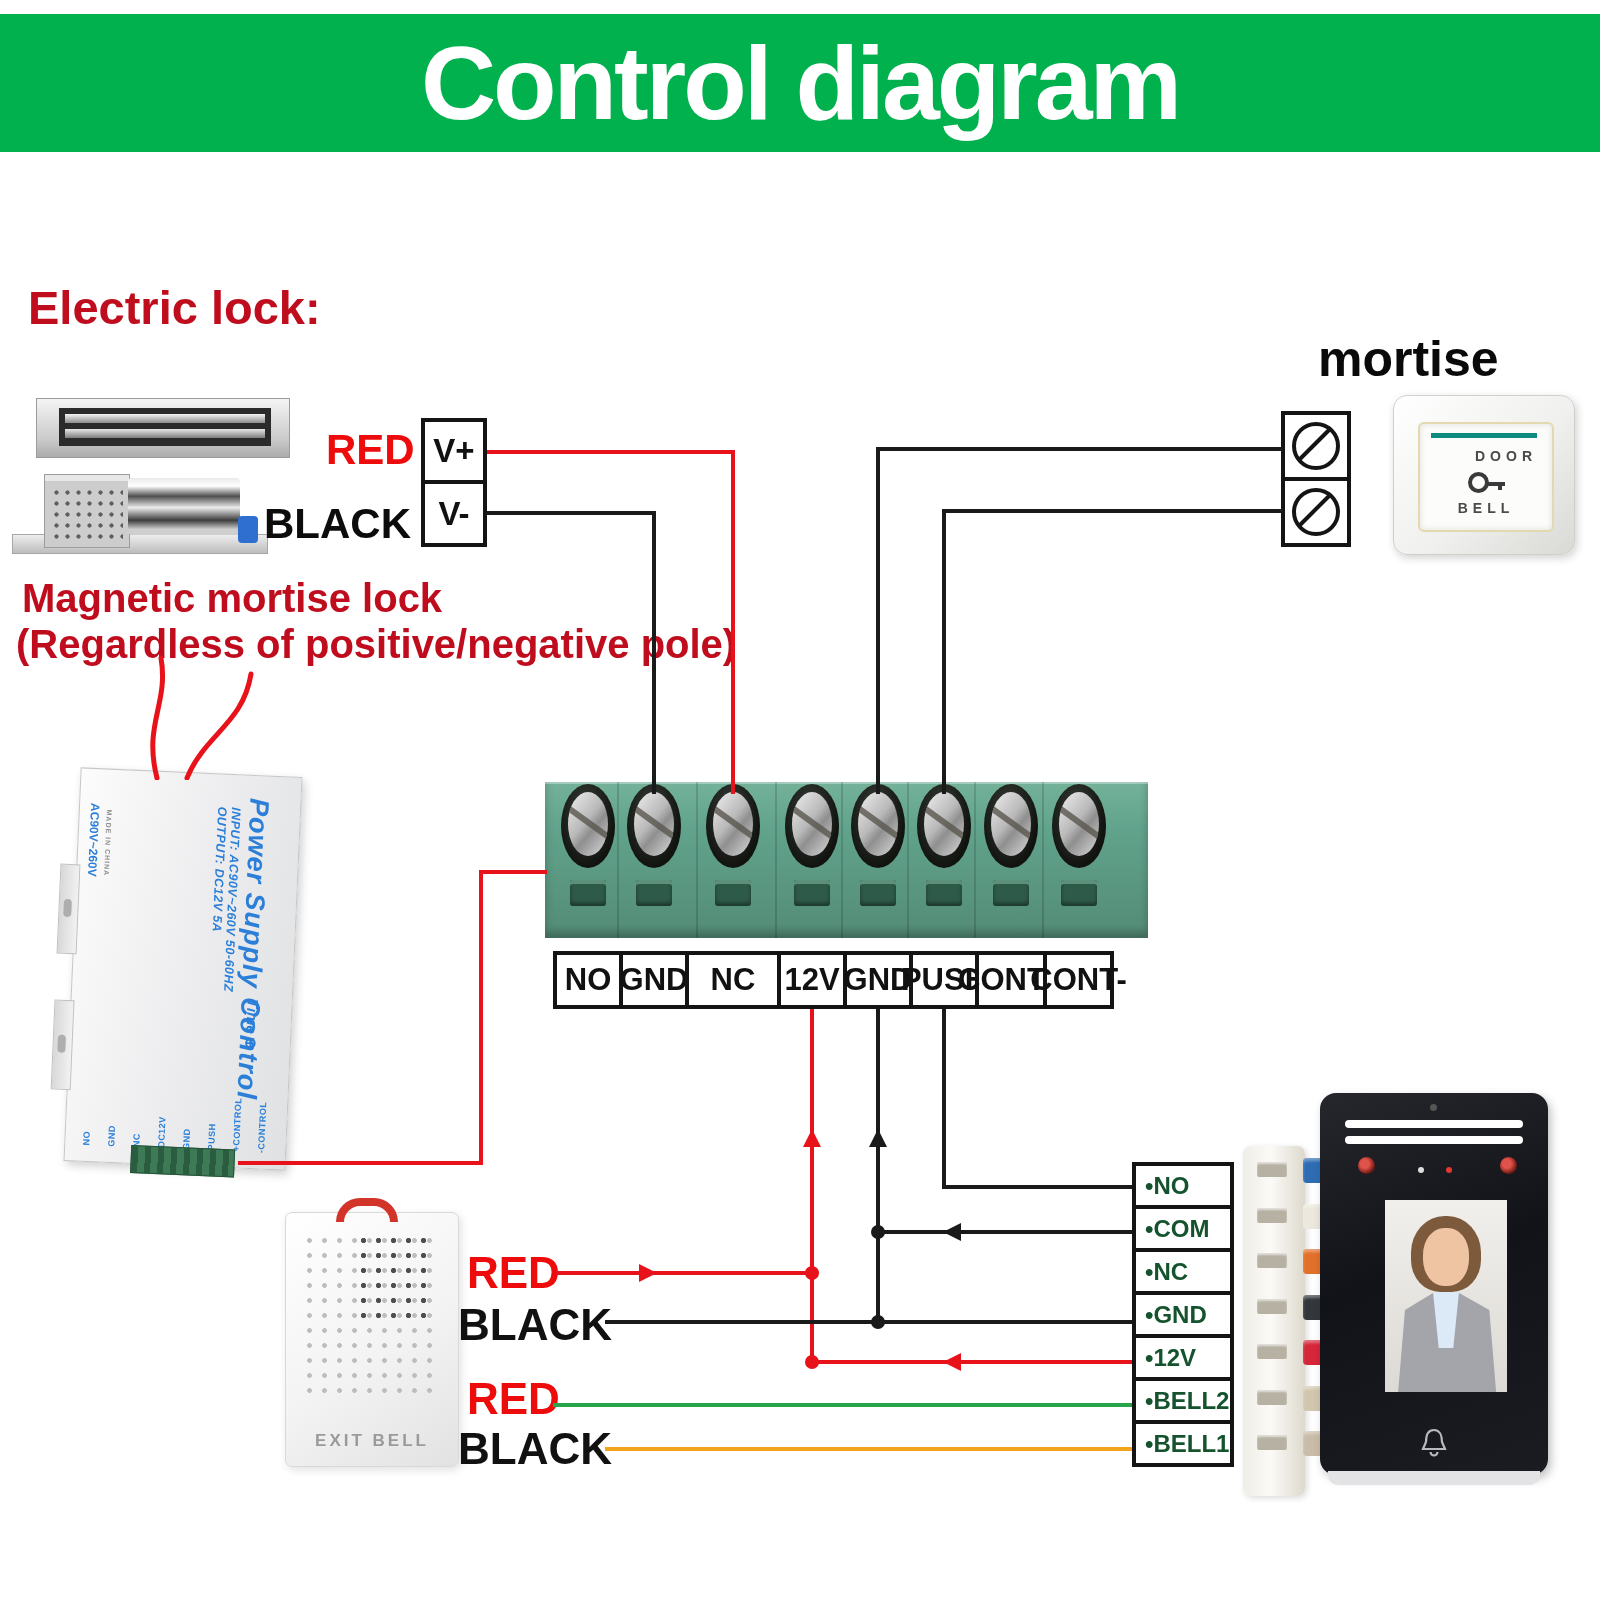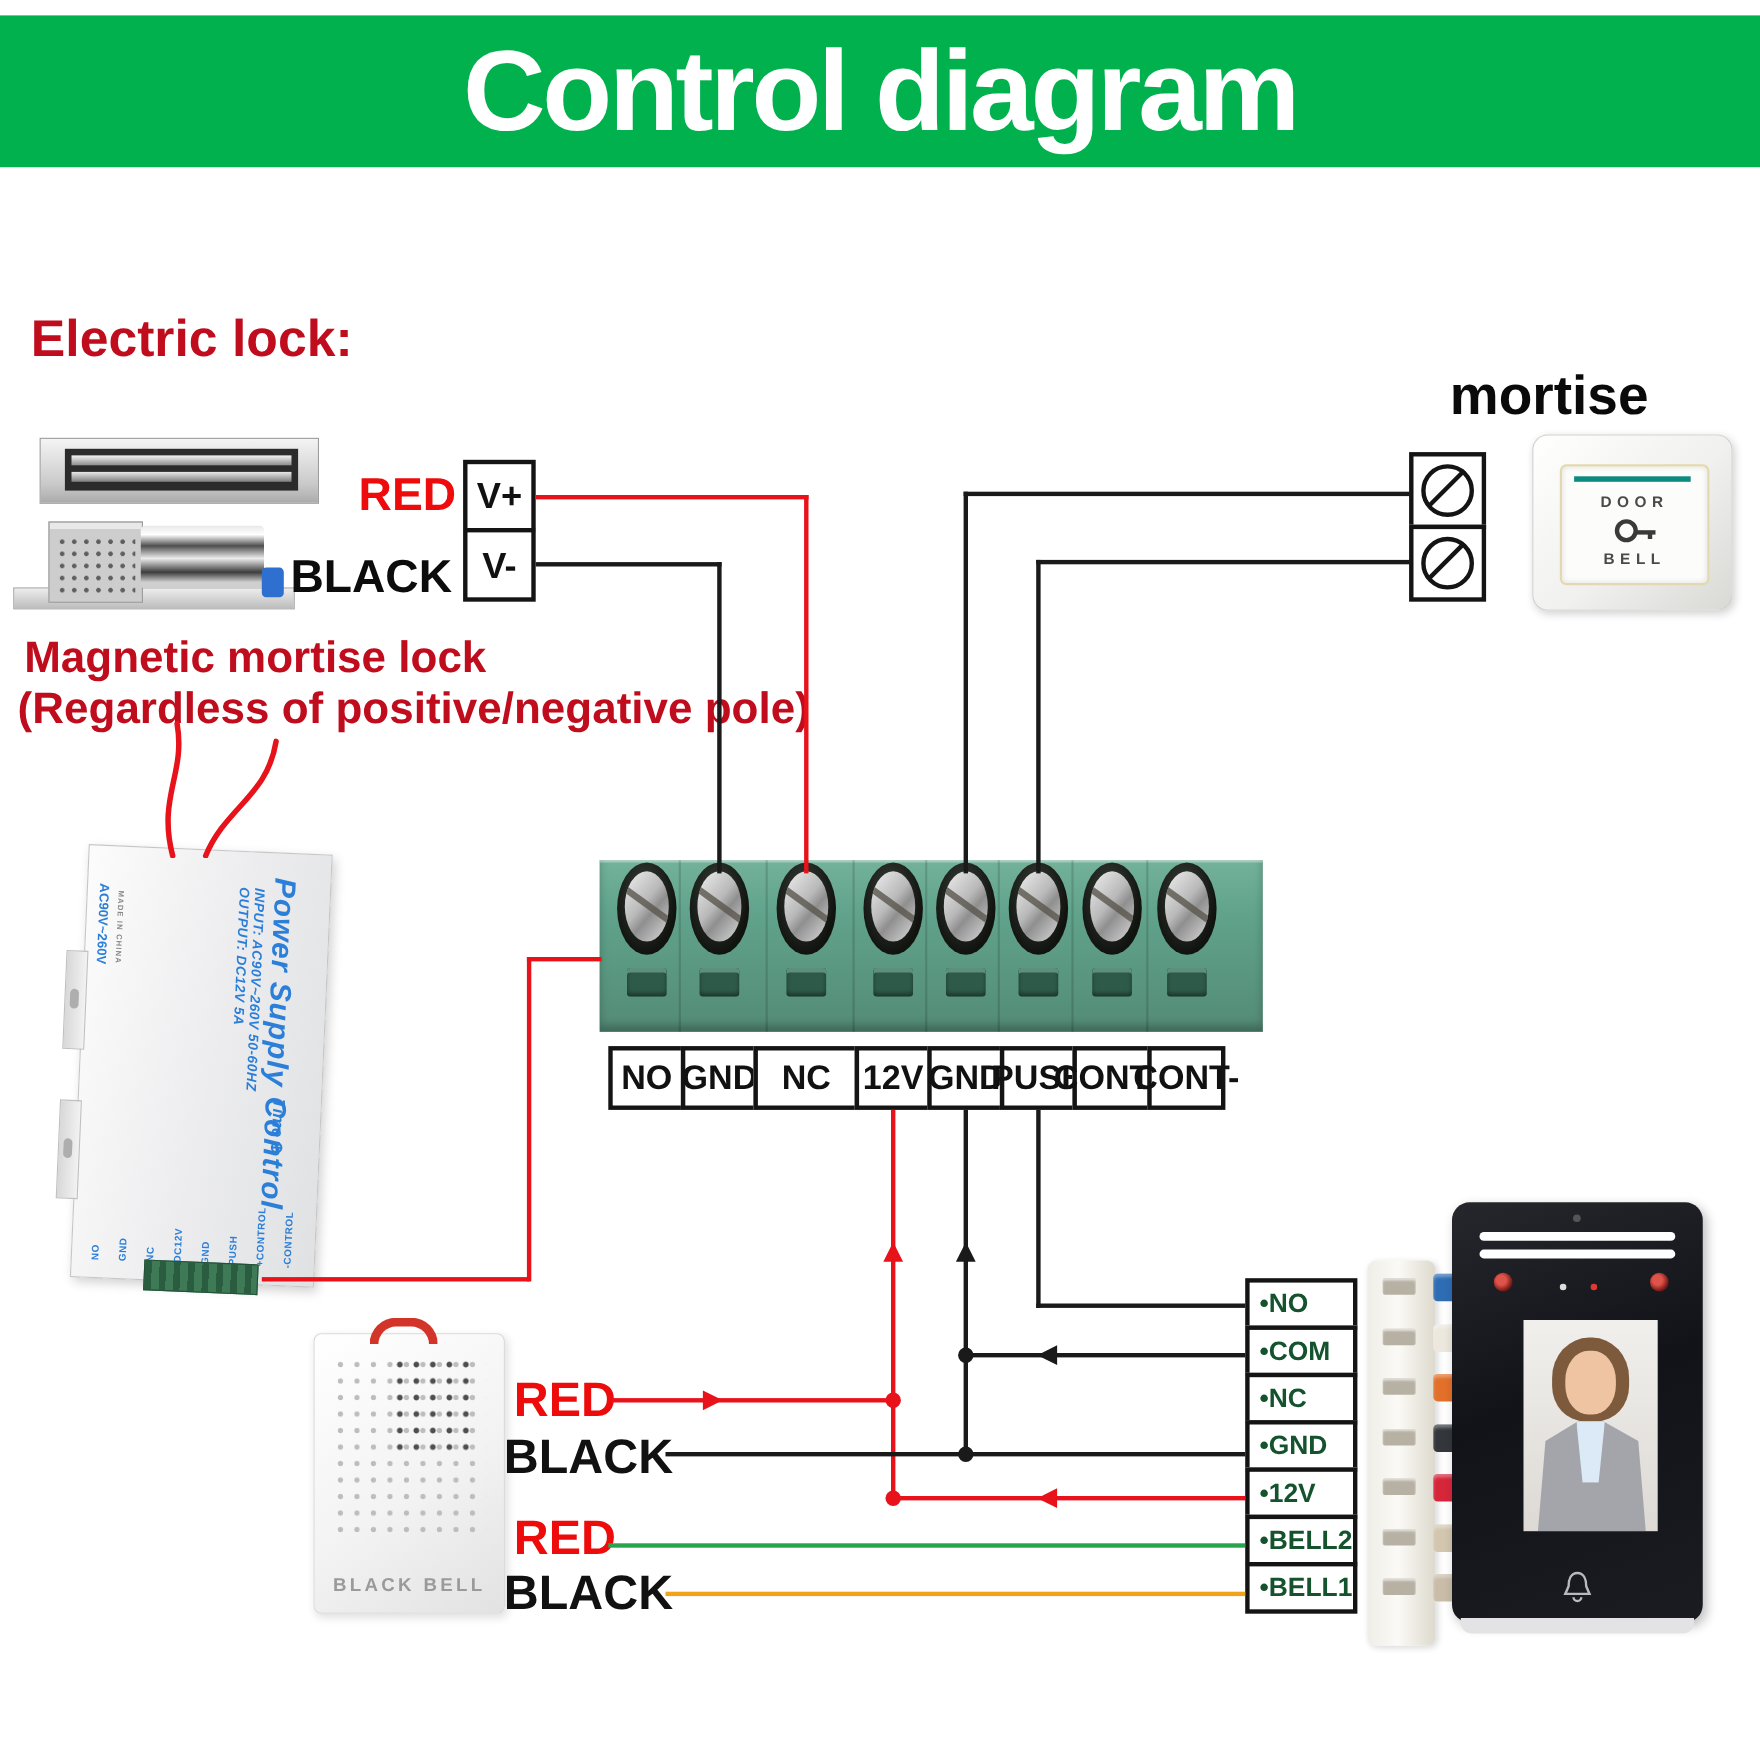--- a/index.html
+++ b/index.html
@@ -160,21 +160,21 @@
   </div>
   <div class="termbox" style="left:1281px;top:477px;width:70px;height:70px;">
     <div class="screwcircle">
         <div class="slash"></div>
       </div>
   </div>
 
   <div class="exit">
     <div class="inner">
       <div class="teal"></div>
-      <div class="word" style="top:24px;">DOOR</div>
+      <div class="word" style="top:24px;padding-left:20px;">DOOR</div>
       <div class="keyrow">
           <span class="kc"></span>
           <span class="kt"></span>
         </div>
       <div class="word" style="top:76px;">BELL</div>
     </div>
   </div>
 
   <div class="psu">
     <div class="ear" style="top:96px;"></div>
@@ -263,21 +263,21 @@
       <div class="stripcell" style="width: 70px;">GND</div>
       <div class="stripcell" style="width: 70px;">PUSH</div>
       <div class="stripcell" style="width: 72px;">CONT+</div>
       <div class="stripcell" style="width: 71px;">CONT-</div>
     </div>
 
   <div class="bell">
     <div class="handle"></div>
     <div class="grid"></div>
     <div class="griddark"></div>
-    <div class="blabel">BLACK BELL</div>
+    <div class="blabel">EXIT BELL</div>
   </div>
 
   <div id="bellLabels">
       <div class="abs" style="left: 467px; top: 1248px; font: 900 44px &quot;Liberation Sans&quot;, sans-serif; color: rgb(238, 11, 11);">RED</div>
       <div class="abs" style="left: 458px; top: 1300px; font: 900 44px &quot;Liberation Sans&quot;, sans-serif; color: rgb(17, 17, 17);">BLACK</div>
       <div class="abs" style="left: 467px; top: 1374px; font: 900 44px &quot;Liberation Sans&quot;, sans-serif; color: rgb(238, 11, 11);">RED</div>
       <div class="abs" style="left: 458px; top: 1424px; font: 900 44px &quot;Liberation Sans&quot;, sans-serif; color: rgb(17, 17, 17);">BLACK</div>
     </div>
 
   <div class="facecol" id="faceCol">

